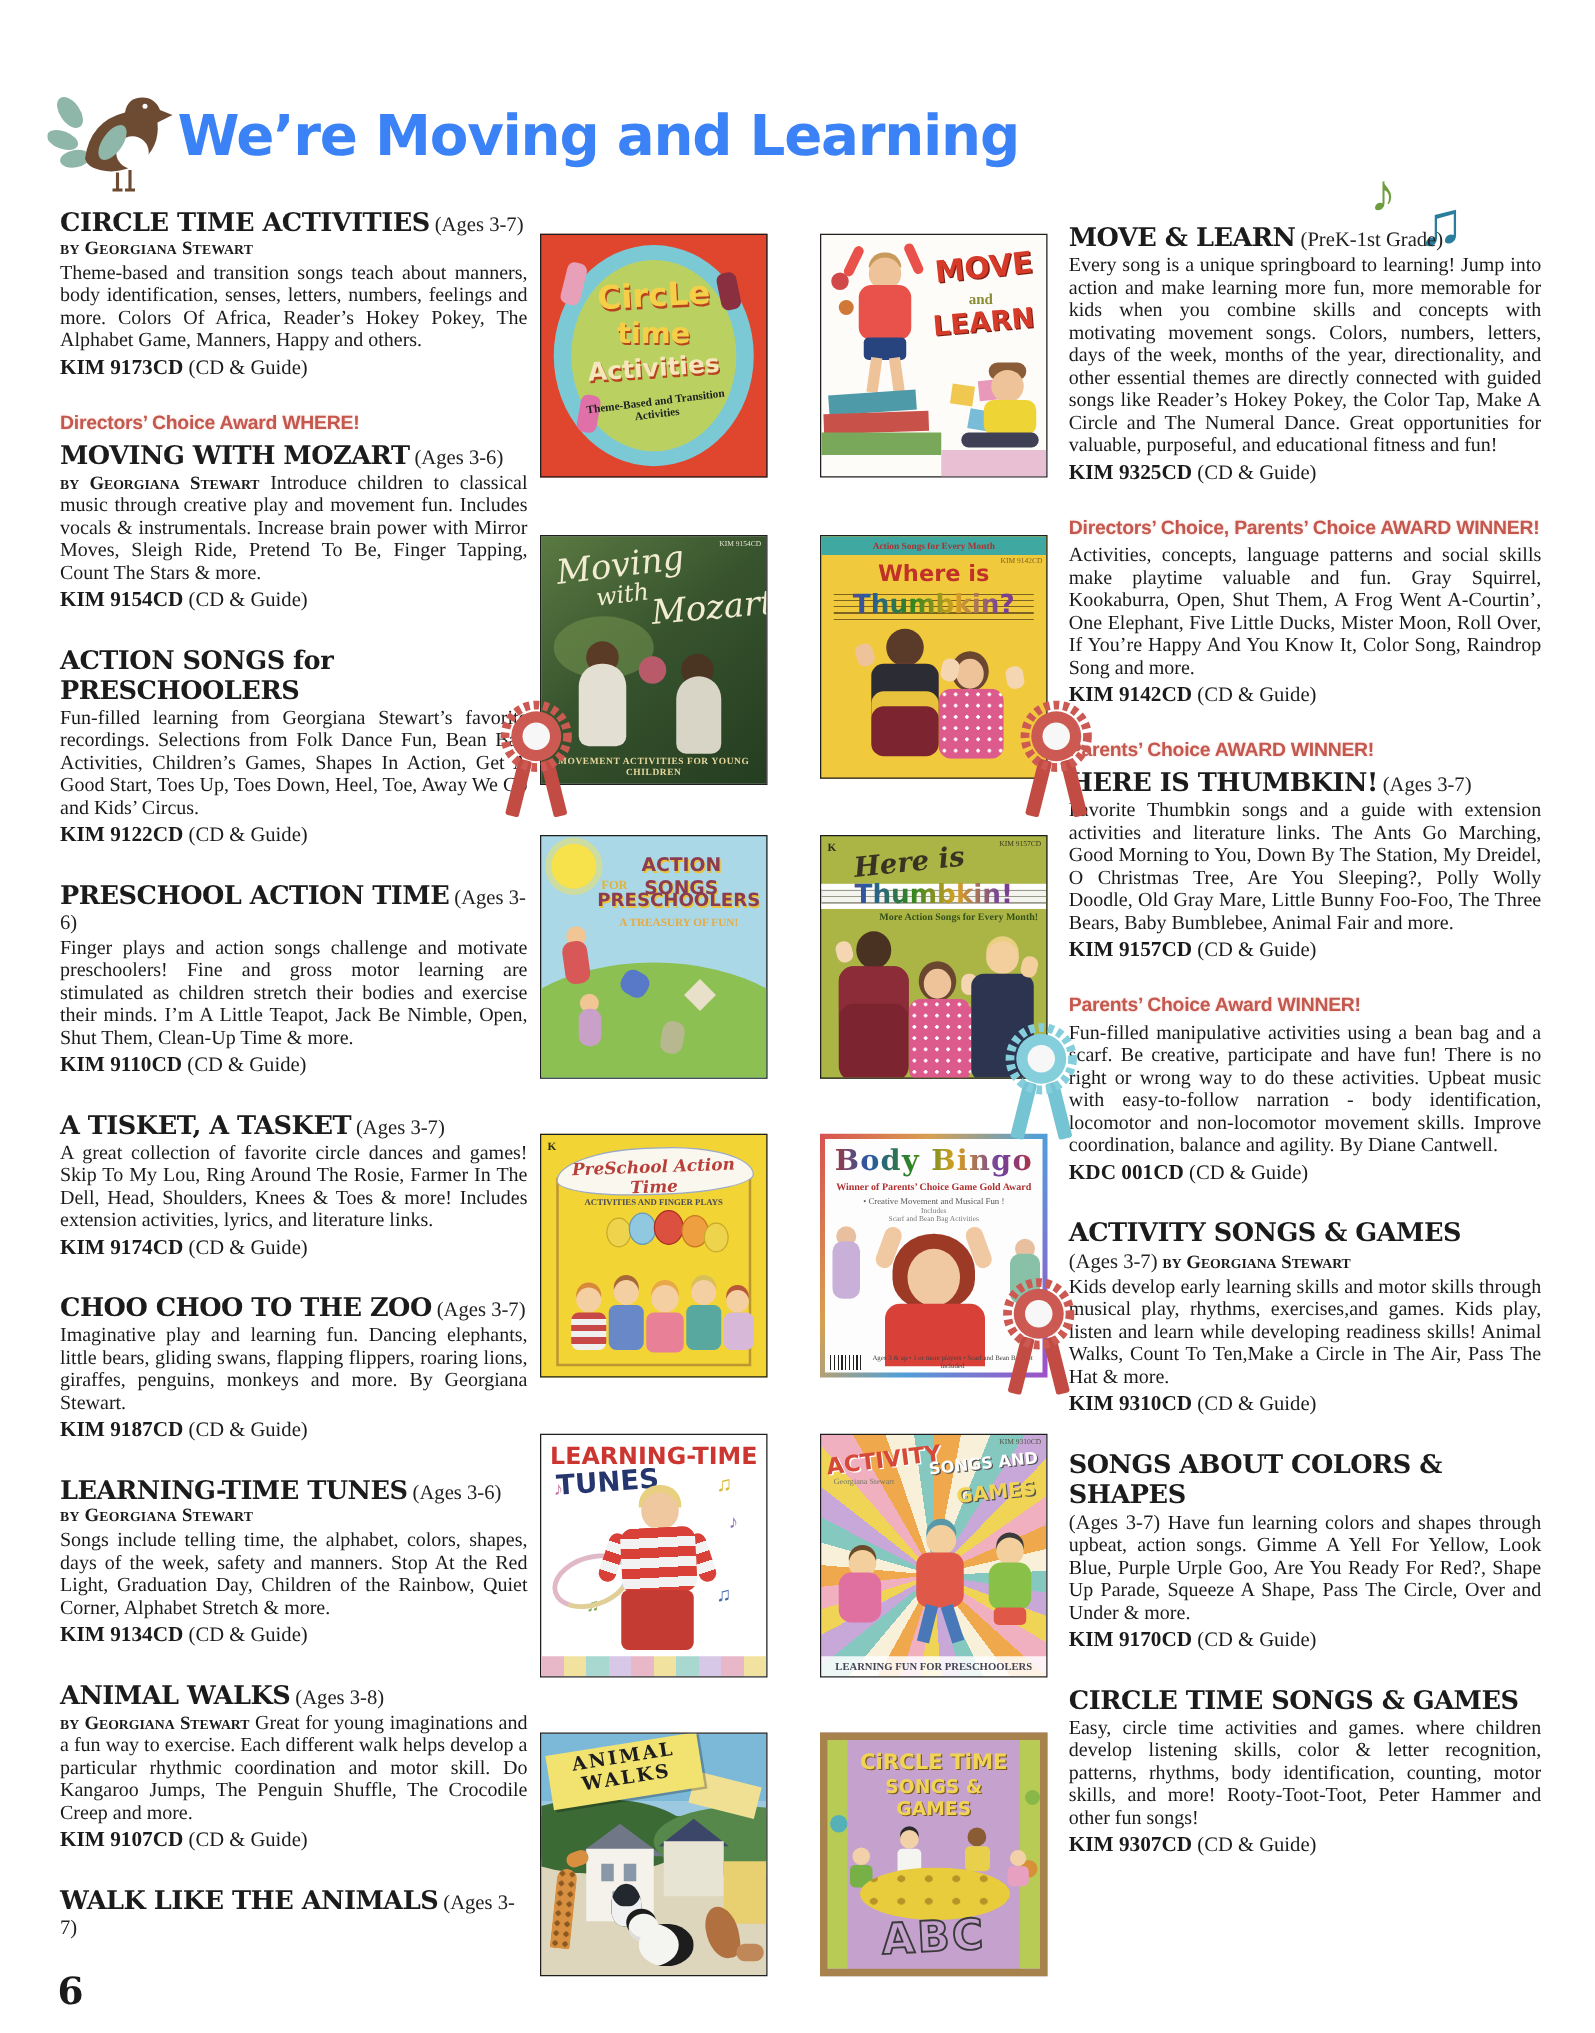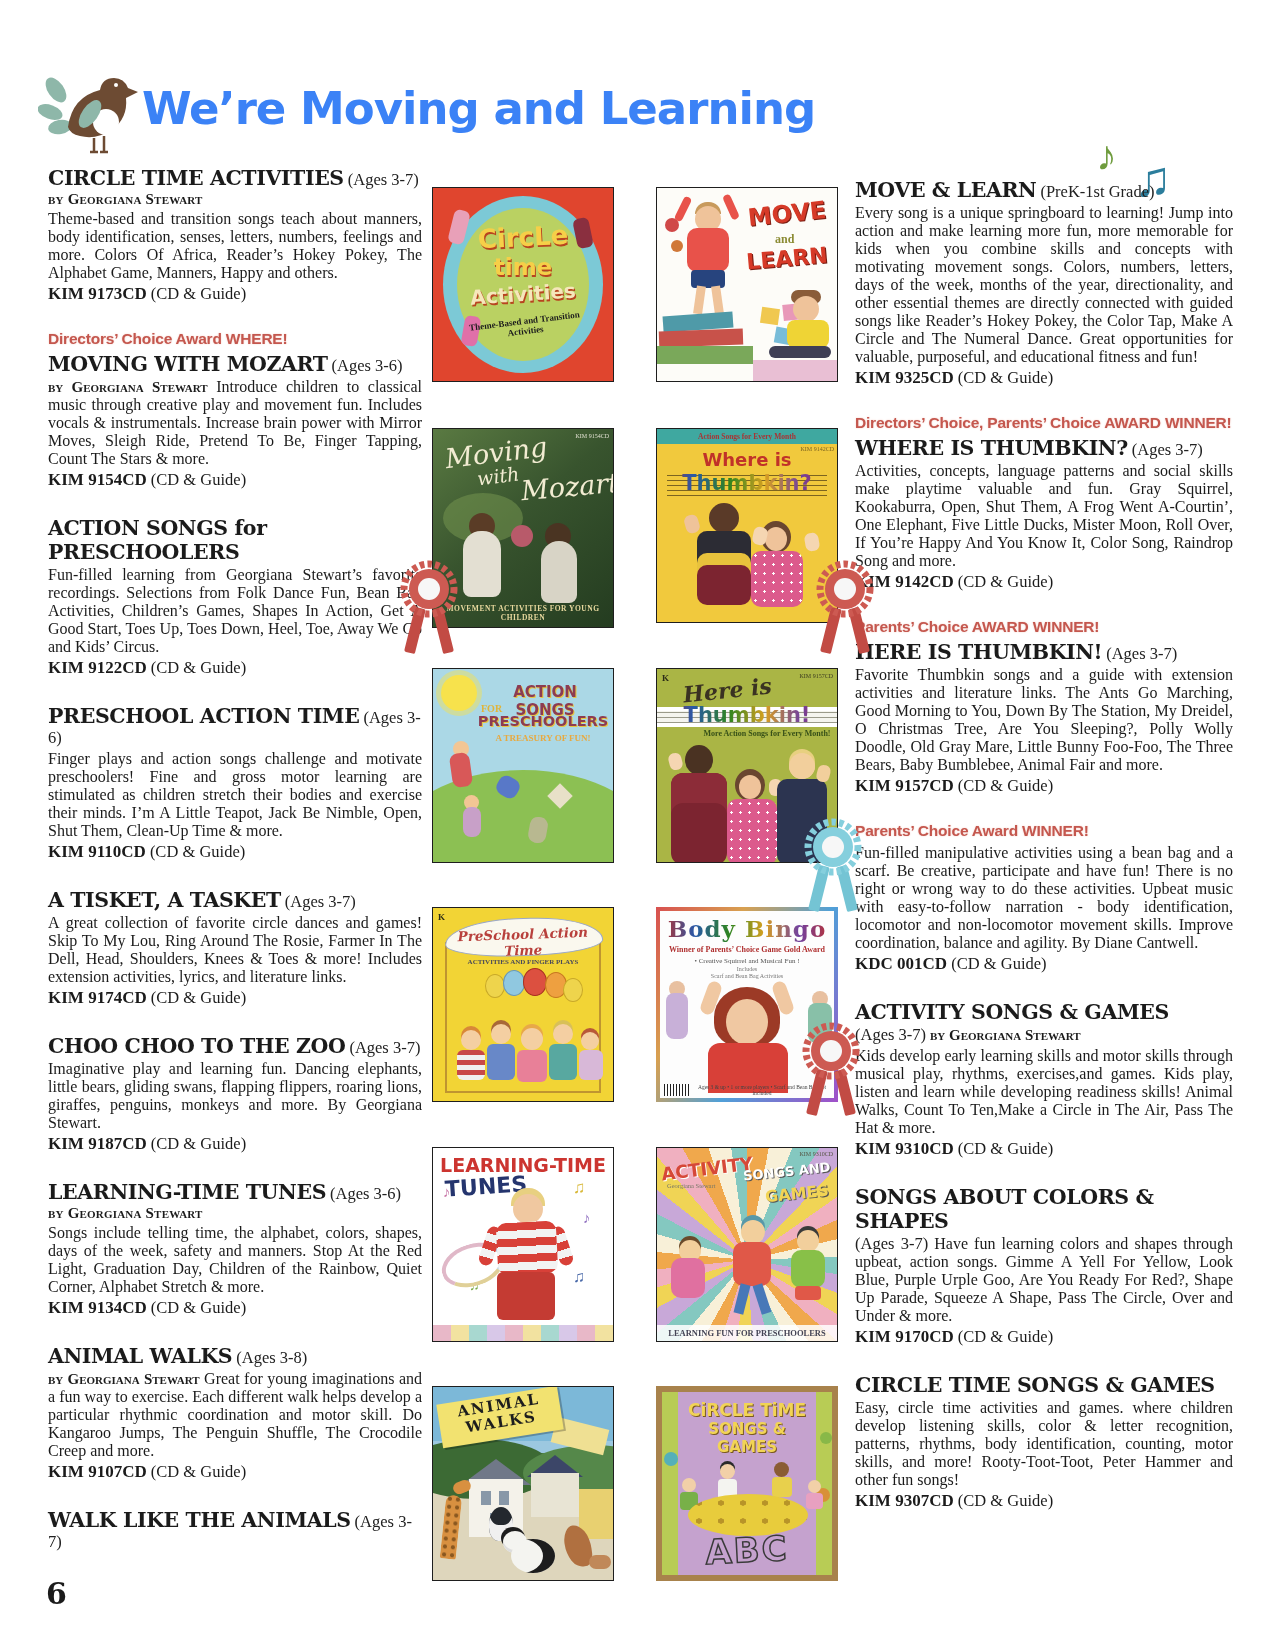--- a/index.html
+++ b/index.html
@@ -359,21 +359,20 @@
 <div class="colR">
 
   <div class="product">
     <div class="ptitle-row"><span class="ptitle">MOVE &amp; LEARN</span> <span class="ages">(PreK-1st Grade)</span></div>
     <p class="pbody">Every song is a unique springboard to learning! Jump into action and make learning more fun, more memorable for kids when you combine skills and concepts with motivating movement songs. Colors, numbers, letters, days of the week, months of the year, directionality, and other essential themes are directly connected with guided songs like Reader’s Hokey Pokey, the Color Tap, Make A Circle and The Numeral Dance. Great opportunities for valuable, purposeful, and educational fitness and fun!</p>
     <div class="pcode"><b>KIM 9325CD</b> <span>(CD &amp; Guide)</span></div>
   </div>
 
   <div class="product">
     <div class="award">Directors’ Choice, Parents’ Choice AWARD WINNER!</div>
-    <div class="ptitle-row"><span class="ptitle">WHERE IS THUMBKIN?</span> <span class="ages">(Ages 3-7)</span></div>
     <p class="pbody">Activities, concepts, language patterns and social skills make playtime valuable and fun. Gray Squirrel, Kookaburra, Open, Shut Them, A Frog Went A-Courtin’, One Elephant, Five Little Ducks, Mister Moon, Roll Over, If You’re Happy And You Know It, Color Song, Raindrop Song and more.</p>
     <div class="pcode"><b>KIM 9142CD</b> <span>(CD &amp; Guide)</span></div>
   </div>
 
   <div class="product">
     <div class="award">Parents’ Choice AWARD WINNER!</div>
     <div class="ptitle-row"><span class="ptitle">HERE IS THUMBKIN!</span> <span class="ages">(Ages 3-7)</span></div>
     <p class="pbody">Favorite Thumbkin songs and a guide with extension activities and literature links. The Ants Go Marching, Good Morning to You, Down By The Station, My Dreidel, O Christmas Tree, Are You Sleeping?, Polly Wolly Doodle, Old Gray Mare, Little Bunny Foo-Foo, The Three Bears, Baby Bumblebee, Animal Fair and more.</p>
     <div class="pcode"><b>KIM 9157CD</b> <span>(CD &amp; Guide)</span></div>
   </div>
@@ -528,21 +527,21 @@
   <div style="left:84px;top:142px;width:30px;height:32px;border-radius:6px;background:#e88098;"></div>
   <div style="left:120px;top:116px;width:20px;height:20px;border-radius:50%;background:#f4cfa2;box-shadow:0 -4px 0 #d8c058;"></div>
   <div style="left:116px;top:136px;width:28px;height:36px;border-radius:6px;background:#58a8a0;"></div>
   <div style="left:148px;top:124px;width:18px;height:18px;border-radius:50%;background:#f4cfa2;box-shadow:0 -4px 0 #b85838;"></div>
   <div style="left:146px;top:142px;width:24px;height:30px;border-radius:6px;background:#d8b8d8;"></div>
 </div>
 
 <div class="cover cv-bb" style="left:656px;top:907px;">
   <div class="cvtxt bb-t1 rainbow">Body Bingo</div>
   <div class="cvtxt bb-award">Winner of Parents’ Choice Game Gold Award</div>
-  <div class="cvtxt bb-s1">• Creative Squirrel and Musical Fun !</div>
+  <div class="cvtxt bb-s1">• Creative Movement and Musical Fun !</div>
   <div class="cvtxt bb-s2">Includes</div>
   <div class="cvtxt bb-s3">Scarf and Bean Bag Activities</div>
   <div class="bb-side1h"></div>
   <div class="bb-side1"></div>
   <div class="bb-side2h"></div>
   <div class="bb-side2"></div>
   <div class="bb-arm1"></div>
   <div class="bb-arm2"></div>
   <div class="bb-hair"></div>
   <div class="bb-face"></div>

